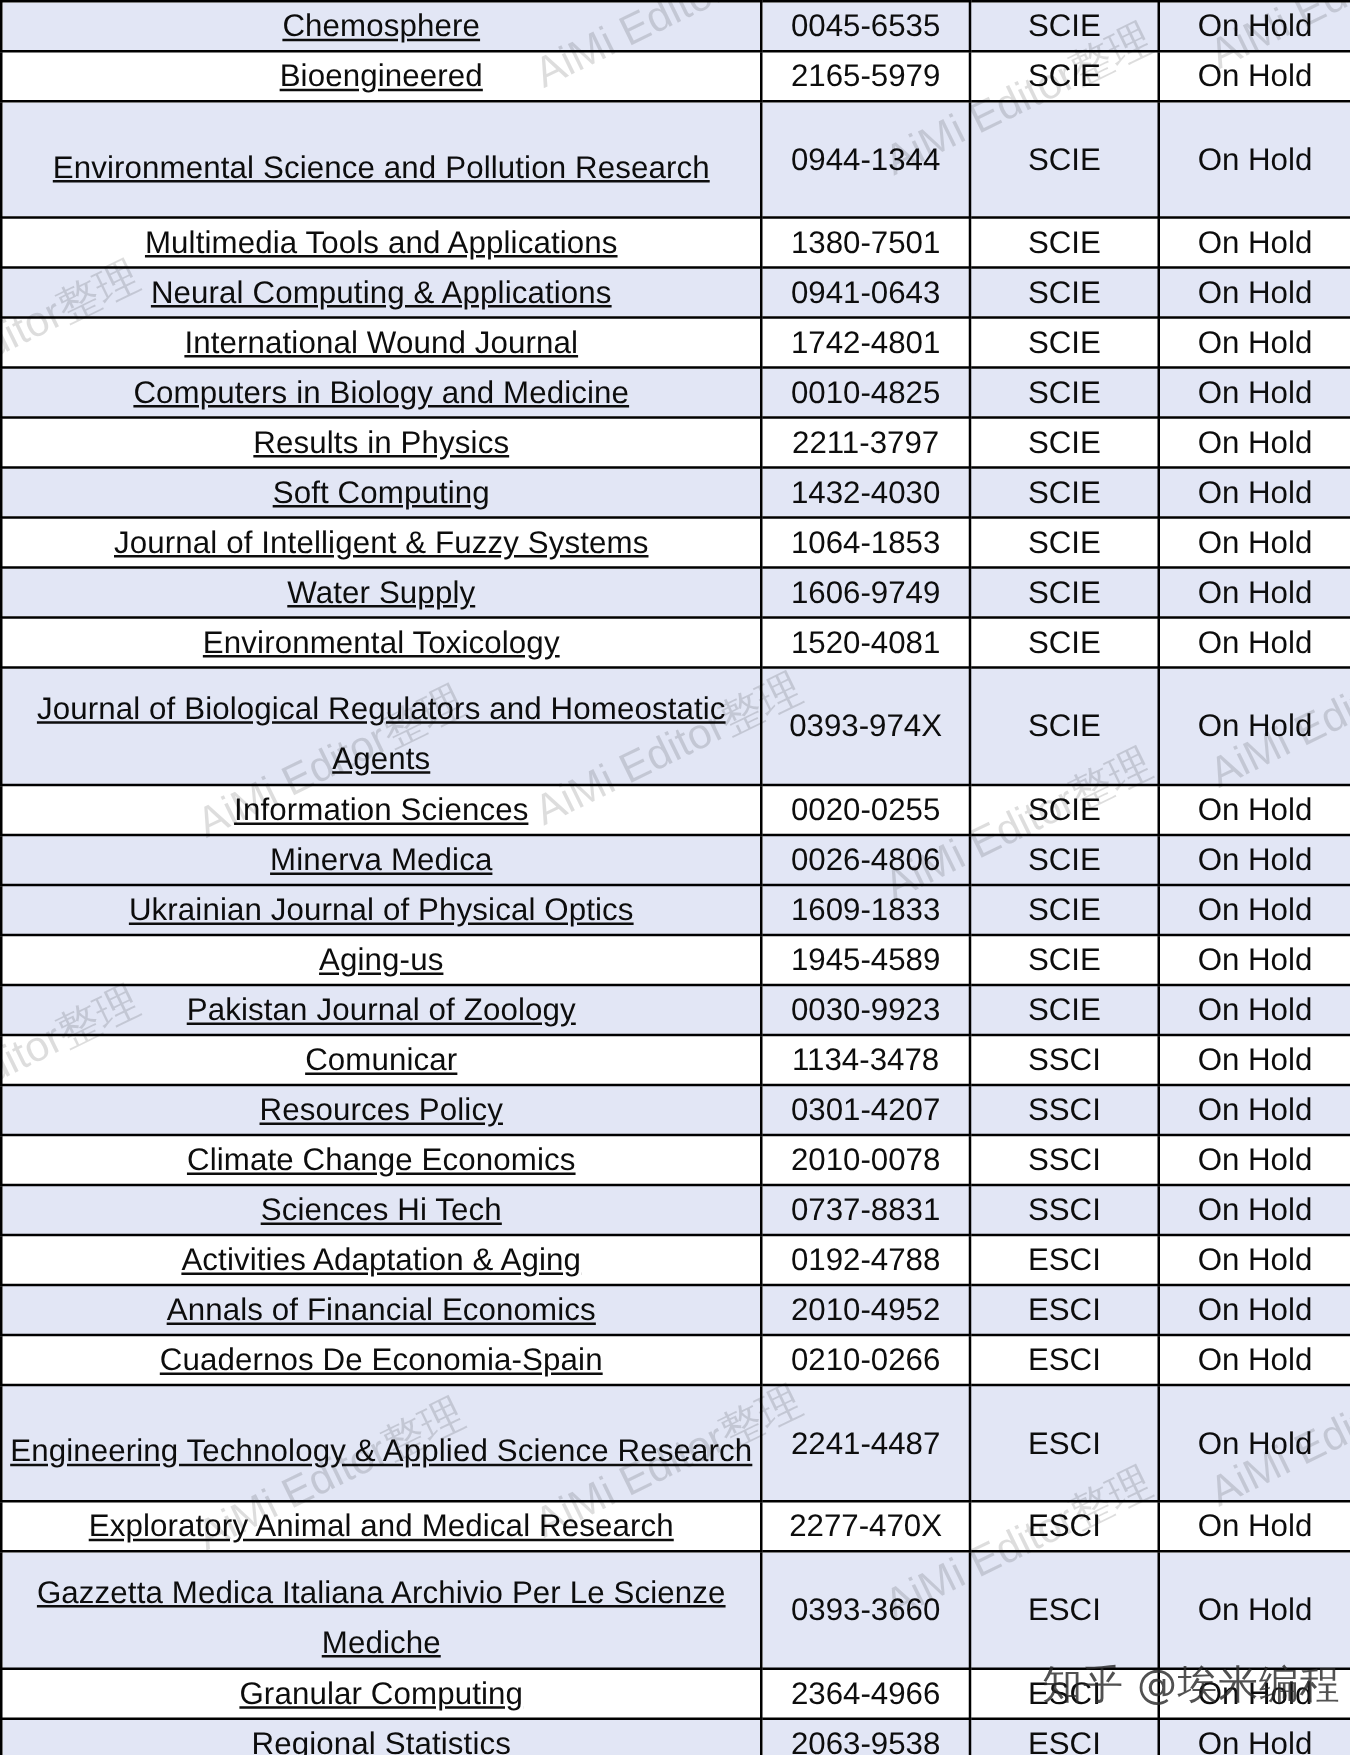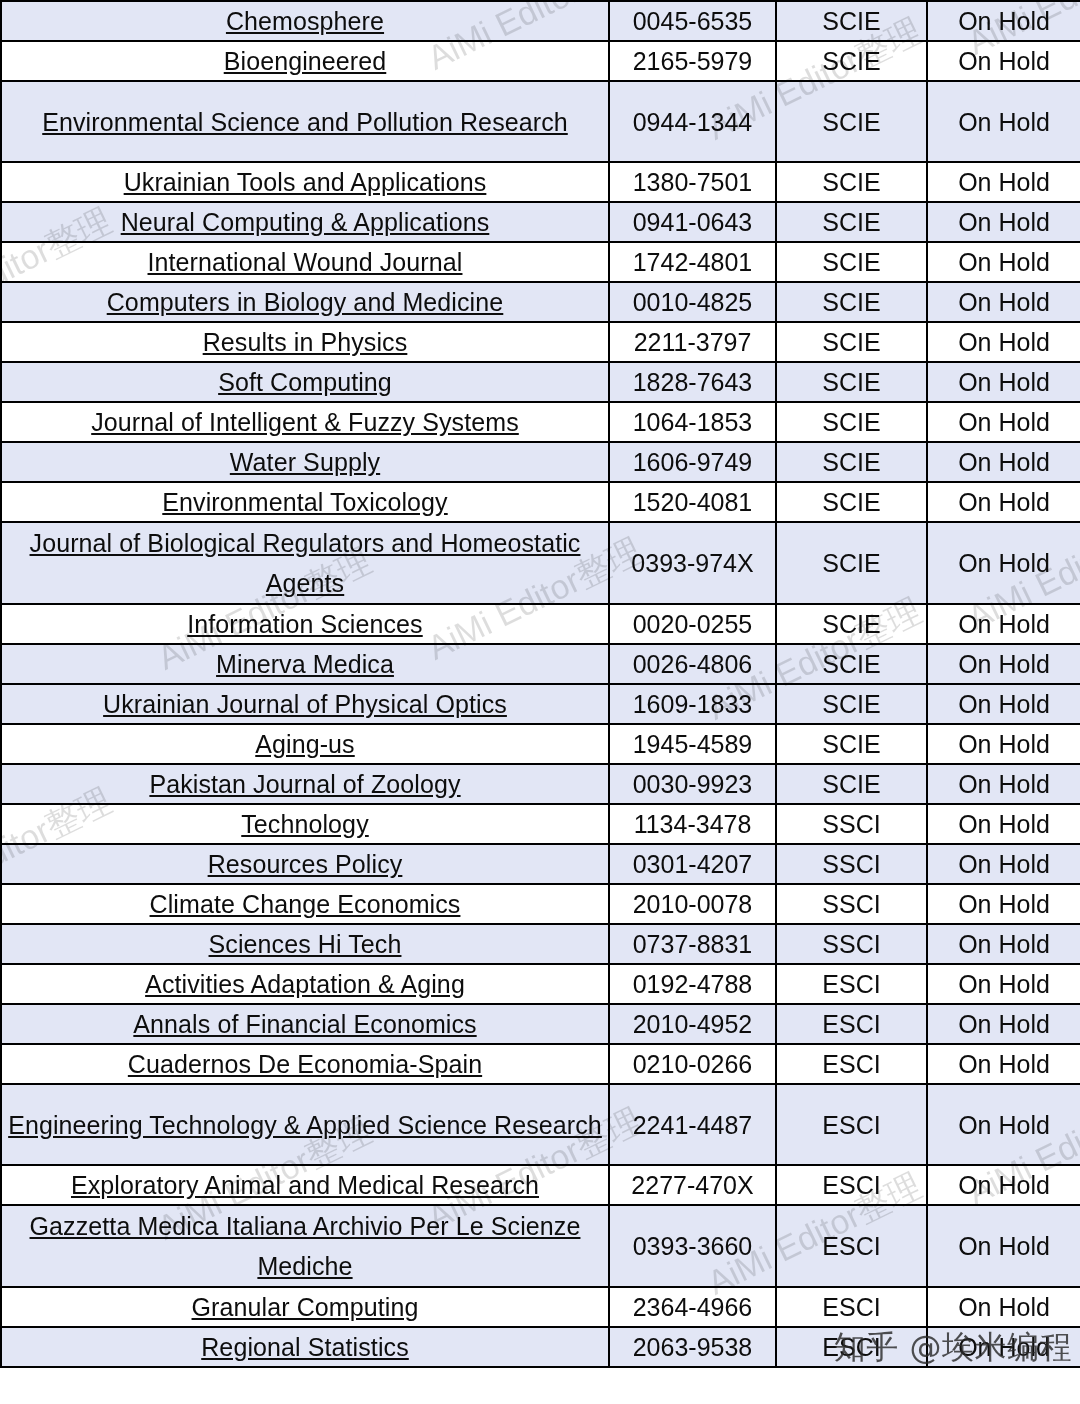--- a/index.html
+++ b/index.html
@@ -60,21 +60,21 @@
   }
 
   tr.row-shaded td { background-color: #e2e6f5; }
   tr.row-plain  td { background-color: #ffffff; }
 
   tr.h1 td { height: 38px; }
   tr.h2 td { height: 79px; }
 
   tr.h2 td.cell-name {
     line-height: 40px;
-    padding-top: 0px;
+    padding-top: 12px;
   }
 
   
   #watermark-layer {
     position: absolute;
     inset: 0;
     z-index: 5;
     pointer-events: none;
     overflow: hidden;
   }
@@ -146,21 +146,21 @@
           <td class="cell-index">SCIE</td>
           <td class="cell-status">On Hold</td>
         </tr>
         <tr class="row-shaded h2">
           <td class="cell-name">Environmental Science and Pollution Research</td>
           <td class="cell-issn">0944-1344</td>
           <td class="cell-index">SCIE</td>
           <td class="cell-status">On Hold</td>
         </tr>
         <tr class="row-plain h1">
-          <td class="cell-name">Ukrainian Tools and Applications</td>
+          <td class="cell-name">Multimedia Tools and Applications</td>
           <td class="cell-issn">1380-7501</td>
           <td class="cell-index">SCIE</td>
           <td class="cell-status">On Hold</td>
         </tr>
         <tr class="row-shaded h1">
           <td class="cell-name">Neural Computing &amp; Applications</td>
           <td class="cell-issn">0941-0643</td>
           <td class="cell-index">SCIE</td>
           <td class="cell-status">On Hold</td>
         </tr>
@@ -177,21 +177,21 @@
           <td class="cell-status">On Hold</td>
         </tr>
         <tr class="row-plain h1">
           <td class="cell-name">Results in Physics</td>
           <td class="cell-issn">2211-3797</td>
           <td class="cell-index">SCIE</td>
           <td class="cell-status">On Hold</td>
         </tr>
         <tr class="row-shaded h1">
           <td class="cell-name">Soft Computing</td>
-          <td class="cell-issn">1828-7643</td>
+          <td class="cell-issn">1432-4030</td>
           <td class="cell-index">SCIE</td>
           <td class="cell-status">On Hold</td>
         </tr>
         <tr class="row-plain h1">
           <td class="cell-name">Journal of Intelligent &amp; Fuzzy Systems</td>
           <td class="cell-issn">1064-1853</td>
           <td class="cell-index">SCIE</td>
           <td class="cell-status">On Hold</td>
         </tr>
         <tr class="row-shaded h1">
@@ -236,21 +236,21 @@
           <td class="cell-index">SCIE</td>
           <td class="cell-status">On Hold</td>
         </tr>
         <tr class="row-shaded h1">
           <td class="cell-name">Pakistan Journal of Zoology</td>
           <td class="cell-issn">0030-9923</td>
           <td class="cell-index">SCIE</td>
           <td class="cell-status">On Hold</td>
         </tr>
         <tr class="row-plain h1">
-          <td class="cell-name">Technology</td>
+          <td class="cell-name">Comunicar</td>
           <td class="cell-issn">1134-3478</td>
           <td class="cell-index">SSCI</td>
           <td class="cell-status">On Hold</td>
         </tr>
         <tr class="row-shaded h1">
           <td class="cell-name">Resources Policy</td>
           <td class="cell-issn">0301-4207</td>
           <td class="cell-index">SSCI</td>
           <td class="cell-status">On Hold</td>
         </tr>

